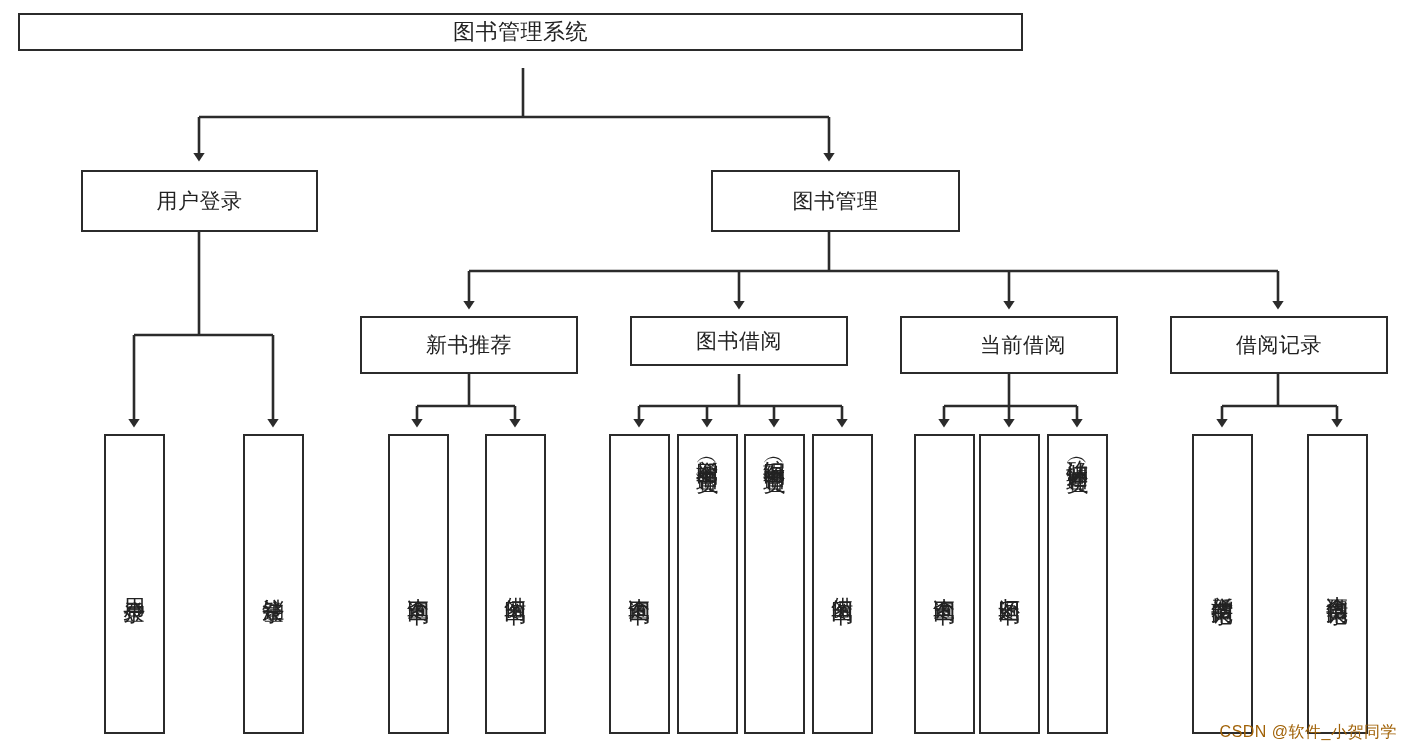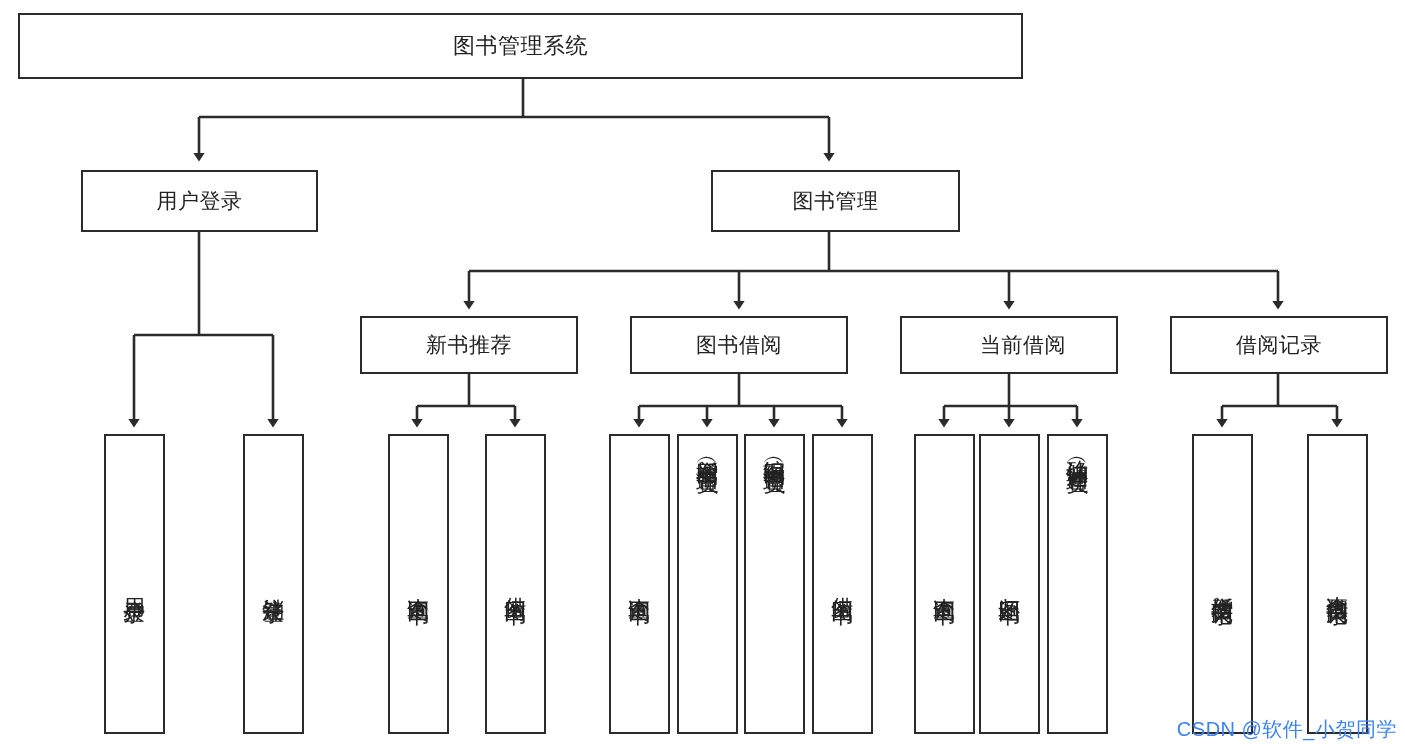--- a/index.html
+++ b/index.html
@@ -60,22 +60,22 @@
     white-space: nowrap;
   }
   .node.leaf.tall .node-label {
     align-self: flex-start;
     margin-top: 6px;
   }
   .watermark {
     position: absolute;
     right: 8px;
     bottom: 4px;
-    font-size: 20px;
-    color: #3b82f6;
+    font-size: 16px;
+    color: #a16207;
     letter-spacing: 0.5px;
     z-index: 3;
     white-space: nowrap;
   }
 </style>
 </head>
 <body>
 
 <div id="canvas">
 
@@ -123,35 +123,35 @@
       <path d="M1009,406 L1009,420" marker-end="url(#arrow)"></path>
       <path d="M1077,406 L1077,420" marker-end="url(#arrow)"></path>
 
       <path d="M1278,374 L1278,406"></path>
       <path d="M1222,406 L1337,406"></path>
       <path d="M1222,406 L1222,420" marker-end="url(#arrow)"></path>
       <path d="M1337,406 L1337,420" marker-end="url(#arrow)"></path>
     </g>
   </svg>
 
-  <div class="node root" style="left:18px; top:13px; width:1005px; height:66px;">
+  <div class="node root" style="left:18px; top:13px; width:1005px; height:38px;">
     <span class="node-label">图书管理系统</span>
   </div>
 
   <div class="node lvl1" style="left:81px; top:170px; width:237px; height:62px;">
     <span class="node-label">用户登录</span>
   </div>
   <div class="node lvl1" style="left:711px; top:170px; width:249px; height:62px;">
     <span class="node-label">图书管理</span>
   </div>
 
   <div class="node lvl2" style="left:360px; top:316px; width:218px; height:58px;">
     <span class="node-label">新书推荐</span>
   </div>
-  <div class="node lvl2" style="left:630px; top:316px; width:218px; height:58px;">
+  <div class="node lvl2" style="left:630px; top:316px; width:218px; height:50px;">
     <span class="node-label">图书借阅</span>
   </div>
   <div class="node lvl2" style="left:900px; top:316px; width:218px; height:58px;padding-left:28px;">
     <span class="node-label">当前借阅</span>
   </div>
   <div class="node lvl2" style="left:1170px; top:316px; width:218px; height:58px;">
     <span class="node-label">借阅记录</span>
   </div>
 
   <div class="node leaf" style="left:104px; top:434px; width:61px; height:300px;">

